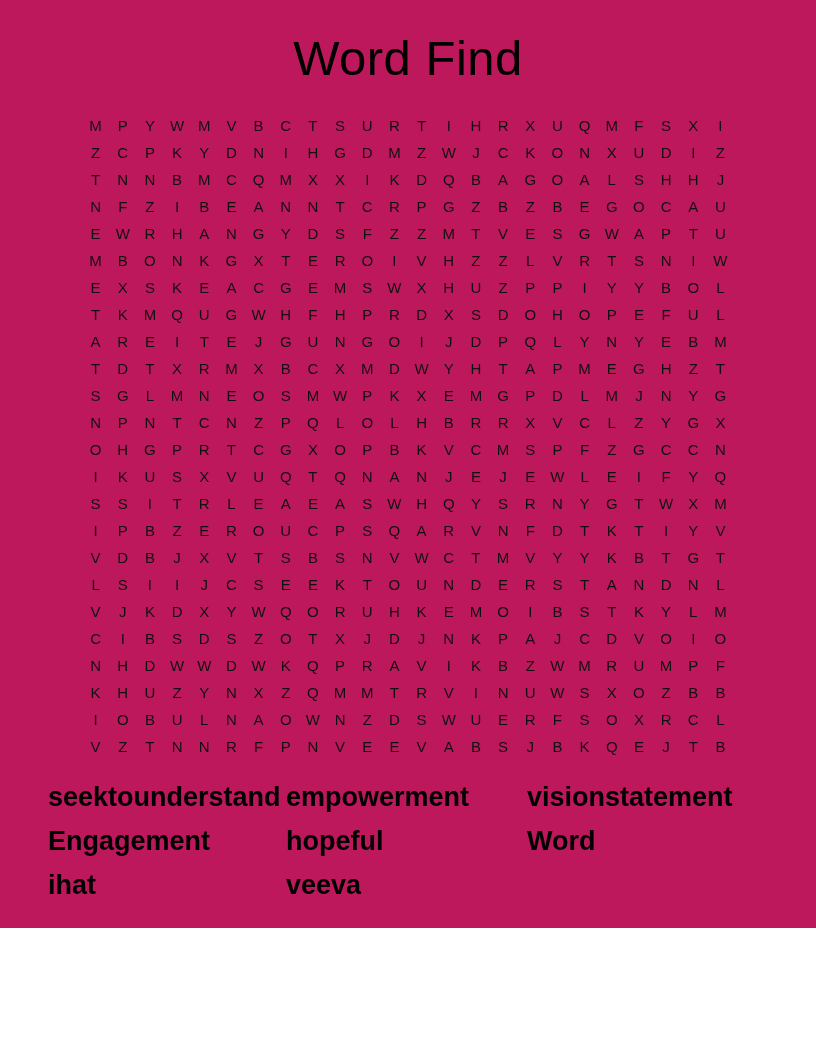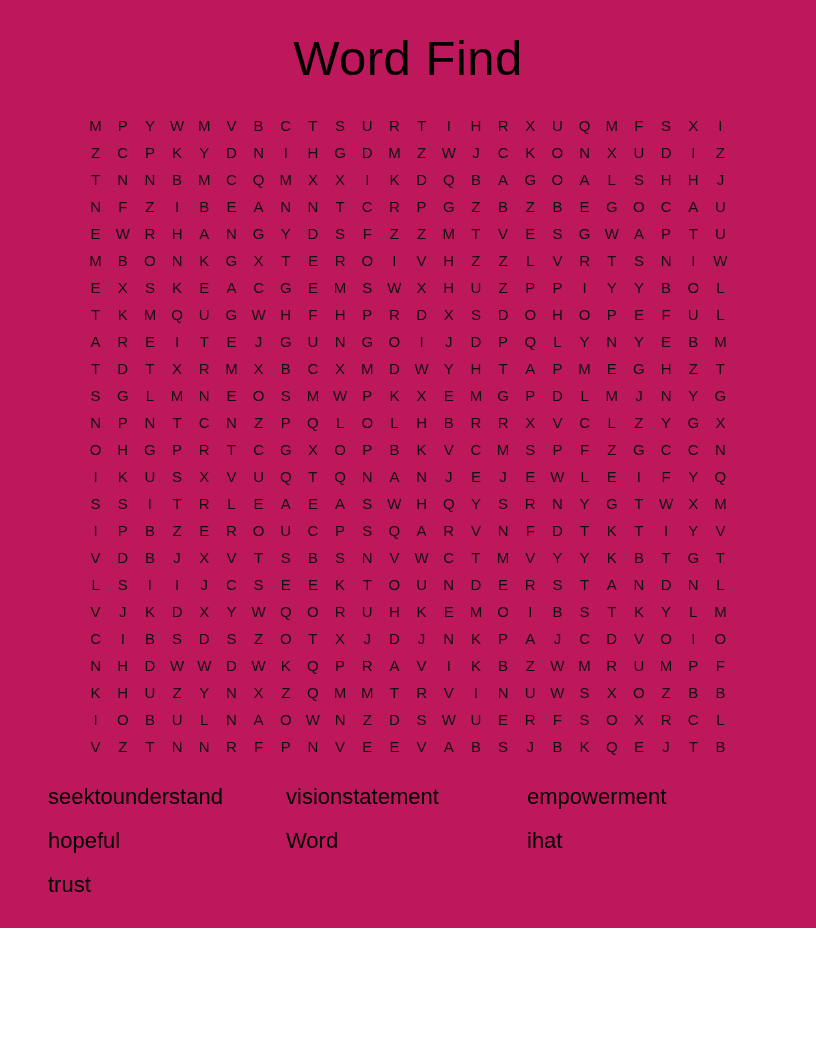--- a/index.html
+++ b/index.html
@@ -50,22 +50,22 @@
     position: absolute;
     left: 48px;
     top: 777px;
     width: 720px;
     display: grid;
     grid-template-columns: 238px 241px auto;
   }
   .word-item {
     height: 44px;
     line-height: 40px;
-    font-size: 22px;
-    font-weight: 400;
+    font-size: 27px;
+    font-weight: 700;
     color: #000000;
   }
 </style>
 </head>
 <body>
 
 <div class="page">
   <h1 class="title">Word Find</h1>
   <div class="grid">
       <div class="grid-row">
@@ -688,20 +688,21 @@
         <span class="grid-letter" title="">K</span>
         <span class="grid-letter" title="">Q</span>
         <span class="grid-letter" title="">E</span>
         <span class="grid-letter" title="">J</span>
         <span class="grid-letter" title="">T</span>
         <span class="grid-letter" title="">B</span>
       </div>
     </div>
   <div class="word-list">
       <div class="word-item">seektounderstand</div>
+      <div class="word-item">empowerment</div>
       <div class="word-item">visionstatement</div>
-      <div class="word-item">empowerment</div>
+      <div class="word-item">Engagement</div>
       <div class="word-item">hopeful</div>
       <div class="word-item">Word</div>
       <div class="word-item">ihat</div>
-      <div class="word-item">trust</div>
+      <div class="word-item">veeva</div>
     </div>
 </div>
 
 </body></html>

